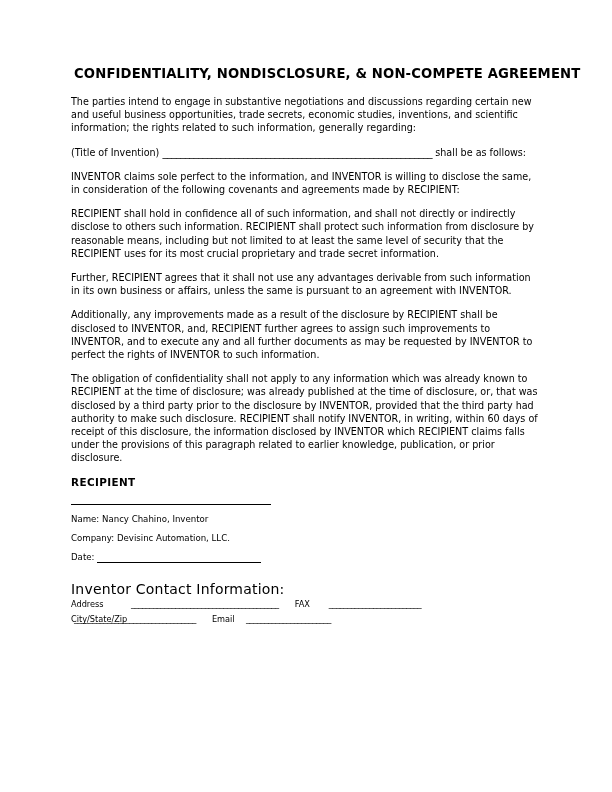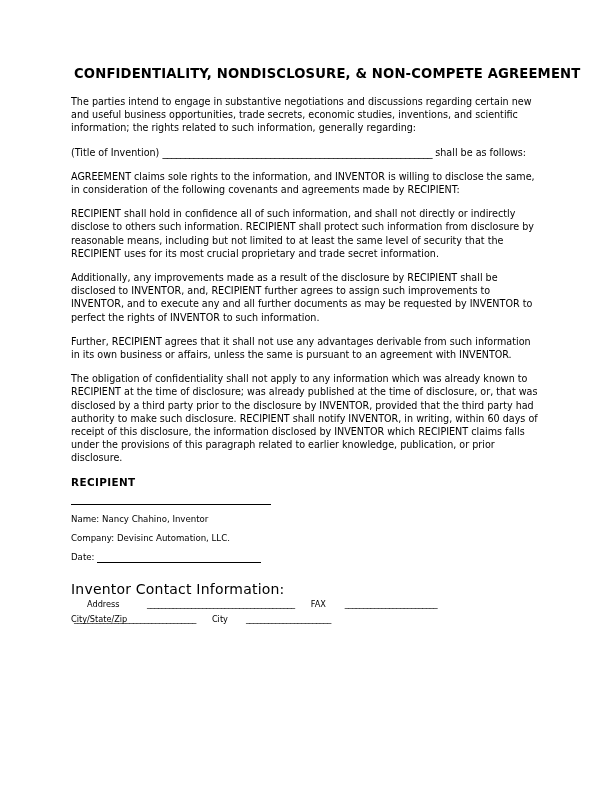--- a/index.html
+++ b/index.html
@@ -103,41 +103,41 @@
   }
   .contact-row {
     display: flex;
     align-items: flex-end;
     margin-bottom: 5px;
     font-size: 8.2px;
     line-height: 10px;
     white-space: nowrap;
   }
   .c-lbl { display: inline-block; }
-  .c-lbl.addr { width: 60px; margin-left: 16px; }
+  .c-lbl.addr { width: 60px; }
   .c-lbl.city  { width: 0; padding-right: 3px; }
   .c-dash { letter-spacing: -0.4px; }
   .c-gap { display: inline-block; }
 </style>
 </head>
 <body>
 
 <div class="page">
 
   <h1 class="doc-title">CONFIDENTIALITY, NONDISCLOSURE, &amp; NON-COMPETE AGREEMENT</h1>
 
 
   <p class="para">The parties intend to engage in substantive negotiations and discussions regarding certain new and useful business opportunities, trade secrets, economic studies, inventions, and scientific information; the rights related to such information, generally regarding:</p>
 
   <p class="para"><span>(Title of Invention) </span><span class="blank-us">____________________________________________________________</span><span> shall be as follows:</span></p>
 
-  <p class="para">AGREEMENT claims sole rights to the information, and INVENTOR is willing to disclose the same, in consideration of the following covenants and agreements made by RECIPIENT:</p>
+  <p class="para">INVENTOR claims sole perfect to the information, and INVENTOR is willing to disclose the same, in consideration of the following covenants and agreements made by RECIPIENT:</p>
   <p class="para">RECIPIENT shall hold in confidence all of such information, and shall not directly or indirectly disclose to others such information.  RECIPIENT shall protect such information from disclosure by reasonable means, including but not limited to at least the same level of security that the RECIPIENT uses for its most crucial proprietary and trade secret information.</p>
+  <p class="para">Further, RECIPIENT agrees that it shall not use any advantages derivable from such information in its own business or affairs, unless the same is pursuant to an agreement with INVENTOR.</p>
   <p class="para">Additionally, any improvements made as a result of the disclosure by RECIPIENT shall be disclosed to INVENTOR, and, RECIPIENT further agrees to assign such improvements to INVENTOR, and to execute any and all further documents as may be requested by INVENTOR to perfect the rights of INVENTOR to such information.</p>
-  <p class="para">Further, RECIPIENT agrees that it shall not use any advantages derivable from such information in its own business or affairs, unless the same is pursuant to an agreement with INVENTOR.</p>
   <p class="para">The obligation of confidentiality shall not apply to any information which was already known to RECIPIENT at the time of disclosure; was already published at the time of disclosure, or, that was disclosed by a third party prior to the disclosure by INVENTOR, provided that the third party had authority to make such disclosure.  RECIPIENT shall notify INVENTOR, in writing, within 60 days of receipt of this disclosure, the information disclosed by INVENTOR which RECIPIENT claims falls under the provisions of this paragraph related to earlier knowledge, publication, or prior disclosure.</p>
 
 
   <div class="sig-block">
     <div class="sig-cols">
 
       <div class="sig-col left">
         <div class="col-head">RECIPIENT</div>
         <div class="sig-rule left"></div>
         <div class="field-row">
@@ -166,18 +166,18 @@
       <span class="c-dash">________________________________________</span>
       <span class="c-gap" style="width:16px"></span>
       <span class="c-lbl" style="width:34px">FAX</span>
       <span class="c-dash">_________________________</span>
     </div>
 
     <div class="contact-row">
       <span class="c-lbl city">City/State/Zip</span>
       <span class="c-dash">_________________________________</span>
       <span class="c-gap" style="width:16px"></span>
-      <span class="c-lbl" style="width:34px">City</span>
+      <span class="c-lbl" style="width:34px">Email</span>
       <span class="c-dash">_______________________</span>
     </div>
   </div>
 
 </div>
 
 </body></html>

